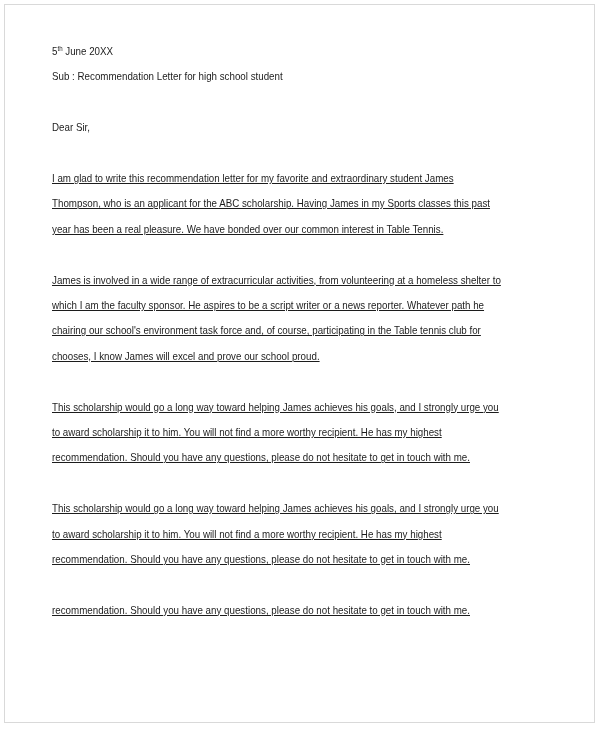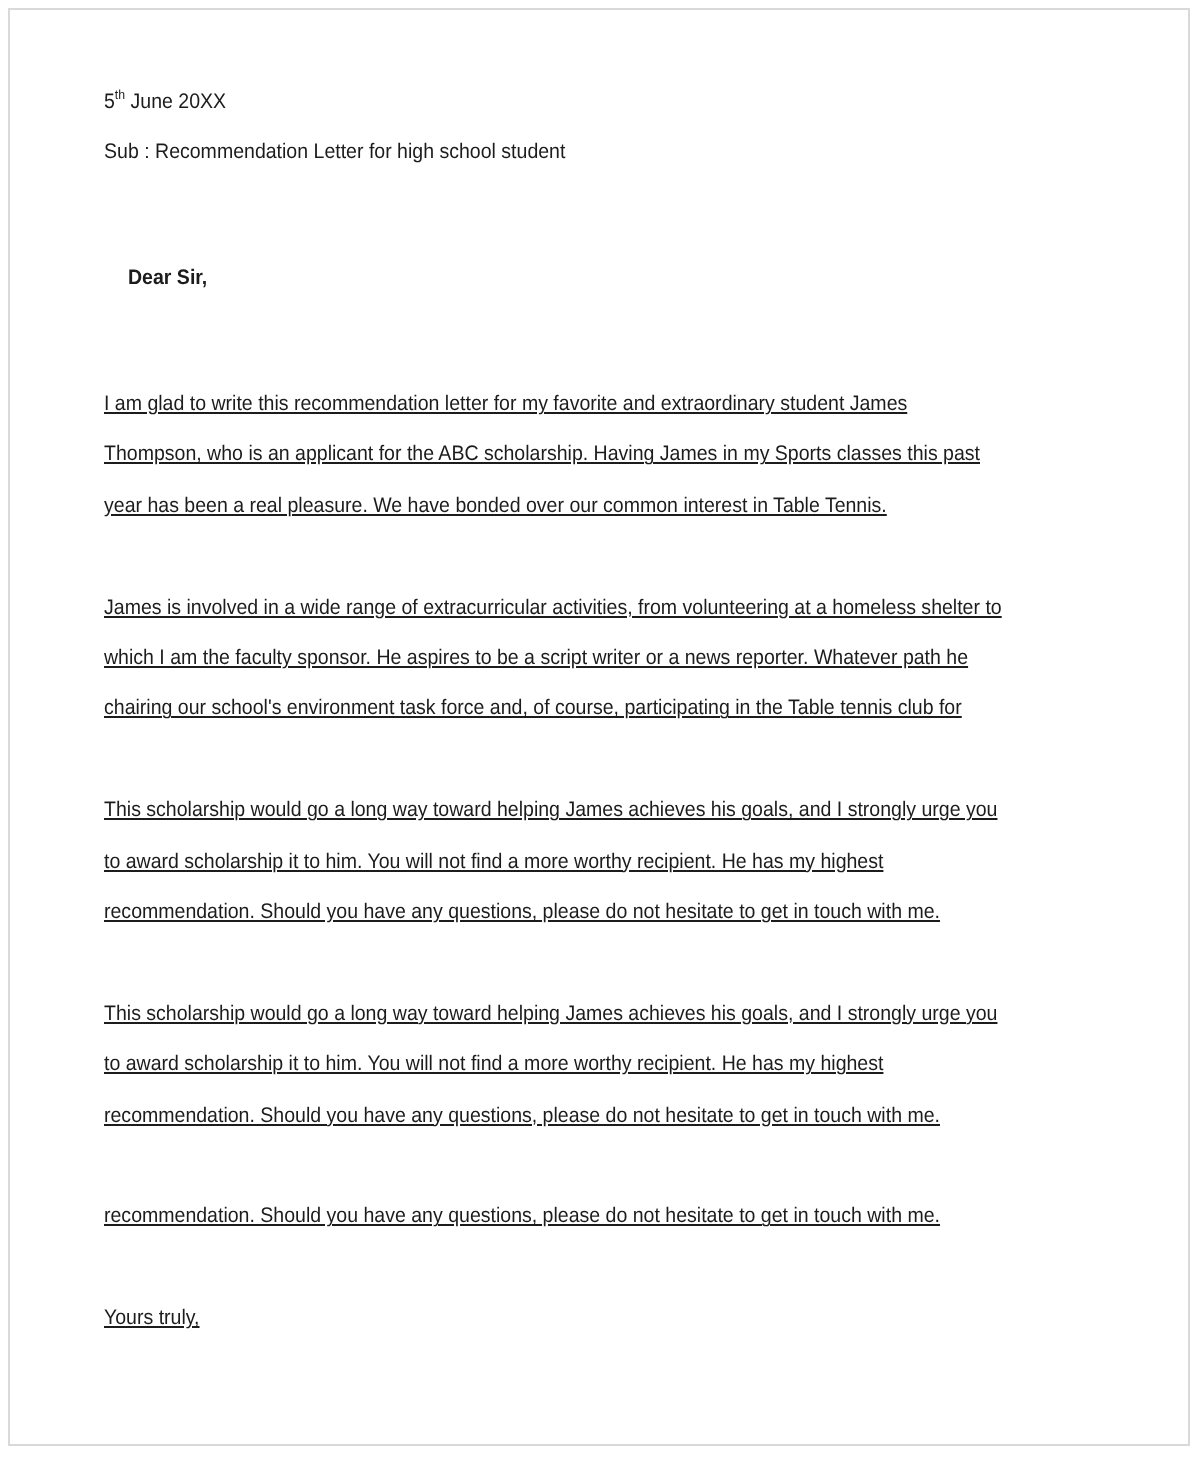--- a/index.html
+++ b/index.html
@@ -62,22 +62,21 @@
     font-size: 6.6px;
     vertical-align: super;
     line-height: 0;
   }
 
   .subject-line {
     margin: 0;
   }
 
   .salutation {
-    margin: 12px;
-    font-weight: bold;
+    margin: 0;
   }
 
   .para {
     margin: 0;
     text-decoration: underline;
   }
 
   
   .gap-1 { height: 25.4px; }
   .gap-2 { height: 25.4px; }
@@ -112,20 +111,21 @@
         <span class="line"><span class="cond">Thompson, who is an applicant for the ABC scholarship. Having James in my Sports classes this past</span></span>
         <span class="line"><span class="cond">year has been a real pleasure. We have bonded over our common interest in Table Tennis.</span></span>
       </p>
 
       <div class="gap-1"></div>
 
       <p class="para">
         <span class="line"><span class="cond">James is involved in a wide range of extracurricular activities, from volunteering at a homeless shelter to</span></span>
         <span class="line"><span class="cond">which I am the faculty sponsor. He aspires to be a script writer or a news reporter. Whatever path he</span></span>
         <span class="line"><span class="cond">chairing our school's environment task force and, of course, participating in the Table tennis club for</span></span>
+        <span class="line"><span class="cond">chooses, I know James will excel and prove our school proud.</span></span>
       </p>
 
       <div class="gap-1"></div>
 
       <p class="para">
         <span class="line"><span class="cond">This scholarship would go a long way toward helping James achieves his goals, and I strongly urge you</span></span>
         <span class="line"><span class="cond">to award scholarship it to him. You will not find a more worthy recipient. He has my highest</span></span>
         <span class="line"><span class="cond">recommendation. Should you have any questions, please do not hesitate to get in touch with me.</span></span>
       </p>
 
@@ -139,23 +139,20 @@
 
       <div class="gap-1"></div>
 
       <p class="para">
         <span class="line"><span class="cond">recommendation. Should you have any questions, please do not hesitate to get in touch with me.</span></span>
       </p>
 
       <div class="gap-1"></div>
 
       <div class="closing-block">
-        <p class="para">
-          <span class="cond">Yours truly,</span>
-        </p>
 
         <div class="gap-2"></div>
 
 
         <div class="gap-2"></div>
 
       </div>
 
     </div>
   </div>

